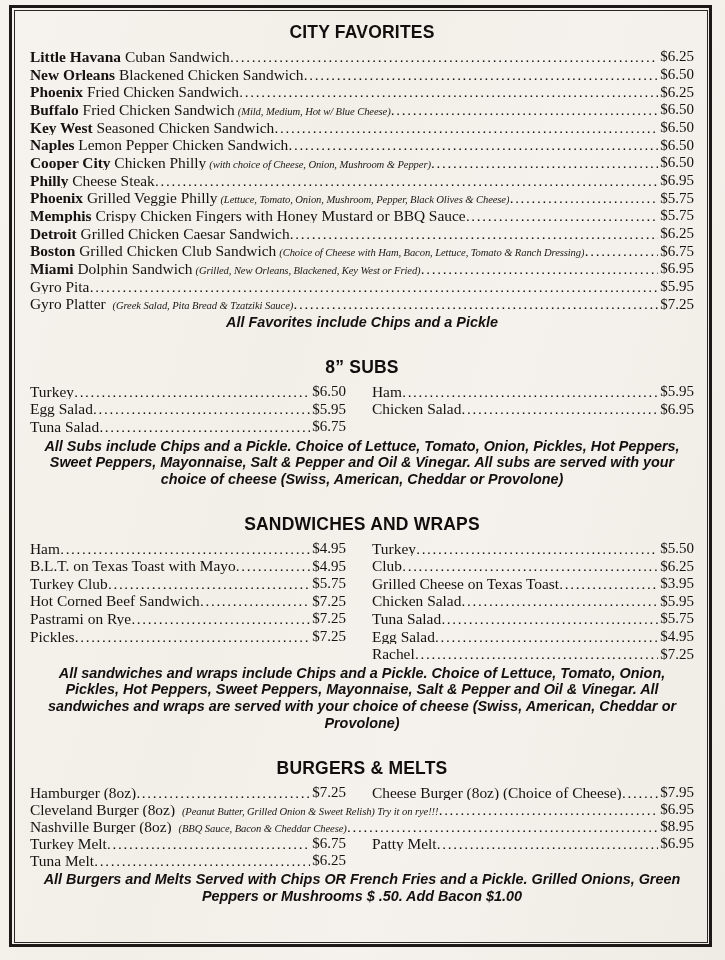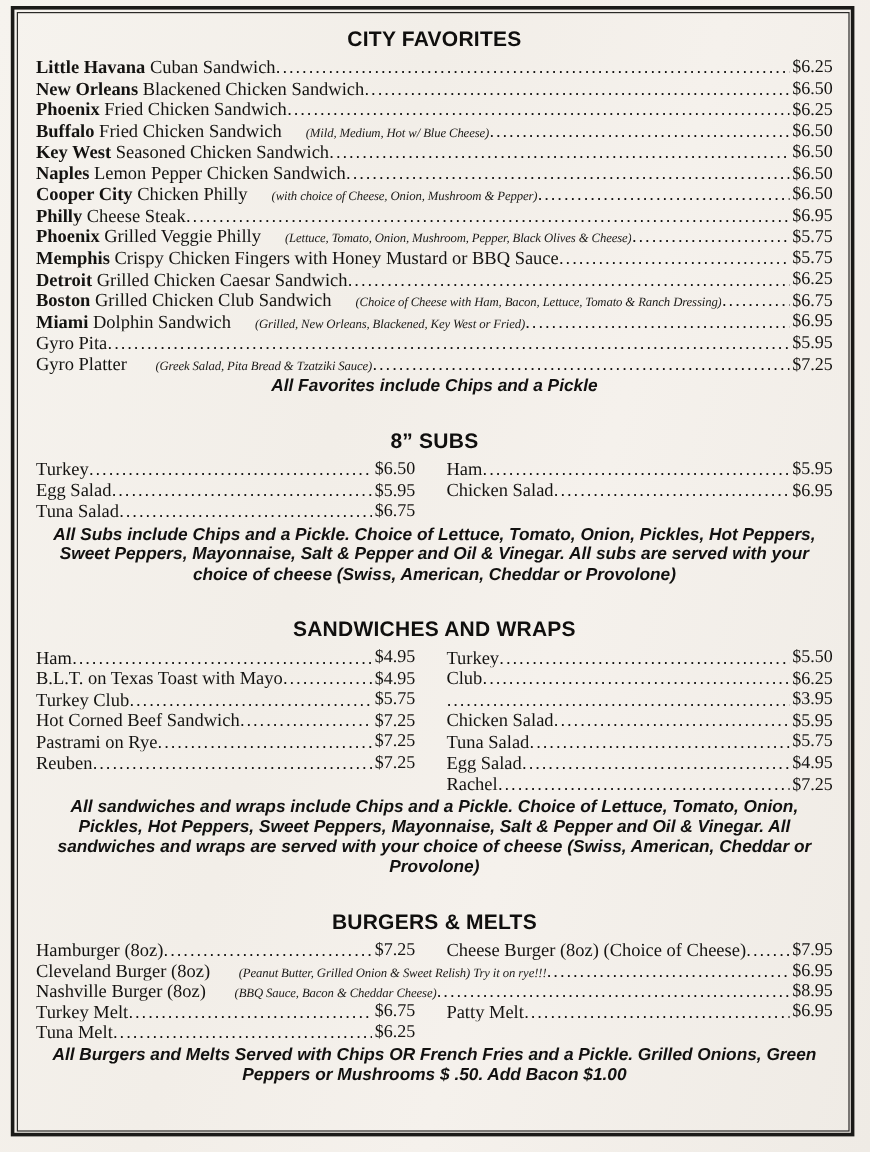--- a/index.html
+++ b/index.html
@@ -94,21 +94,21 @@
     color: #141311;
     font-family: Liberation Serif, serif;
   }
   .nm-bold { font-weight: bold; }
   .nm-reg { font-weight: normal; }
   .desc {
     font-style: italic;
     font-size: 10.6px;
     font-weight: normal;
     color: #1a1917;
-    padding-left: 20px;
+    padding-left: 3px;
     letter-spacing: -0.1px;
   }
 
   
   .cols {
     display: flex;
     width: 100%;
     gap: 0px;
   }
   .col { flex: 0 0 50%; }
@@ -285,37 +285,38 @@
               <span class="name"><span class="nm-reg">Hot Corned Beef Sandwich</span></span>
               <span class="leader"></span>
               <span class="price">$7.25</span>
             </div>
             <div class="row">
               <span class="name"><span class="nm-reg">Pastrami on Rye </span></span>
               <span class="leader"></span>
               <span class="price">$7.25</span>
             </div>
             <div class="row">
-              <span class="name"><span class="nm-reg">Reuben </span></span>
+              <span class="name"><span class="nm-reg">Pickles </span></span>
               <span class="leader"></span>
               <span class="price">$7.25</span>
             </div>
           </div>
         <div class="col right">
             <div class="row">
               <span class="name"><span class="nm-reg">Turkey</span></span>
               <span class="leader"></span>
               <span class="price">$5.50</span>
             </div>
             <div class="row">
               <span class="name"><span class="nm-reg">Club </span></span>
               <span class="leader"></span>
               <span class="price">$6.25</span>
             </div>
             <div class="row">
+              <span class="name"><span class="nm-reg">Grilled Cheese on Texas Toast </span></span>
               <span class="leader"></span>
               <span class="price">$3.95</span>
             </div>
             <div class="row">
               <span class="name"><span class="nm-reg">Chicken Salad </span></span>
               <span class="leader"></span>
               <span class="price">$5.95</span>
             </div>
             <div class="row">
               <span class="name"><span class="nm-reg">Tuna Salad</span></span>

